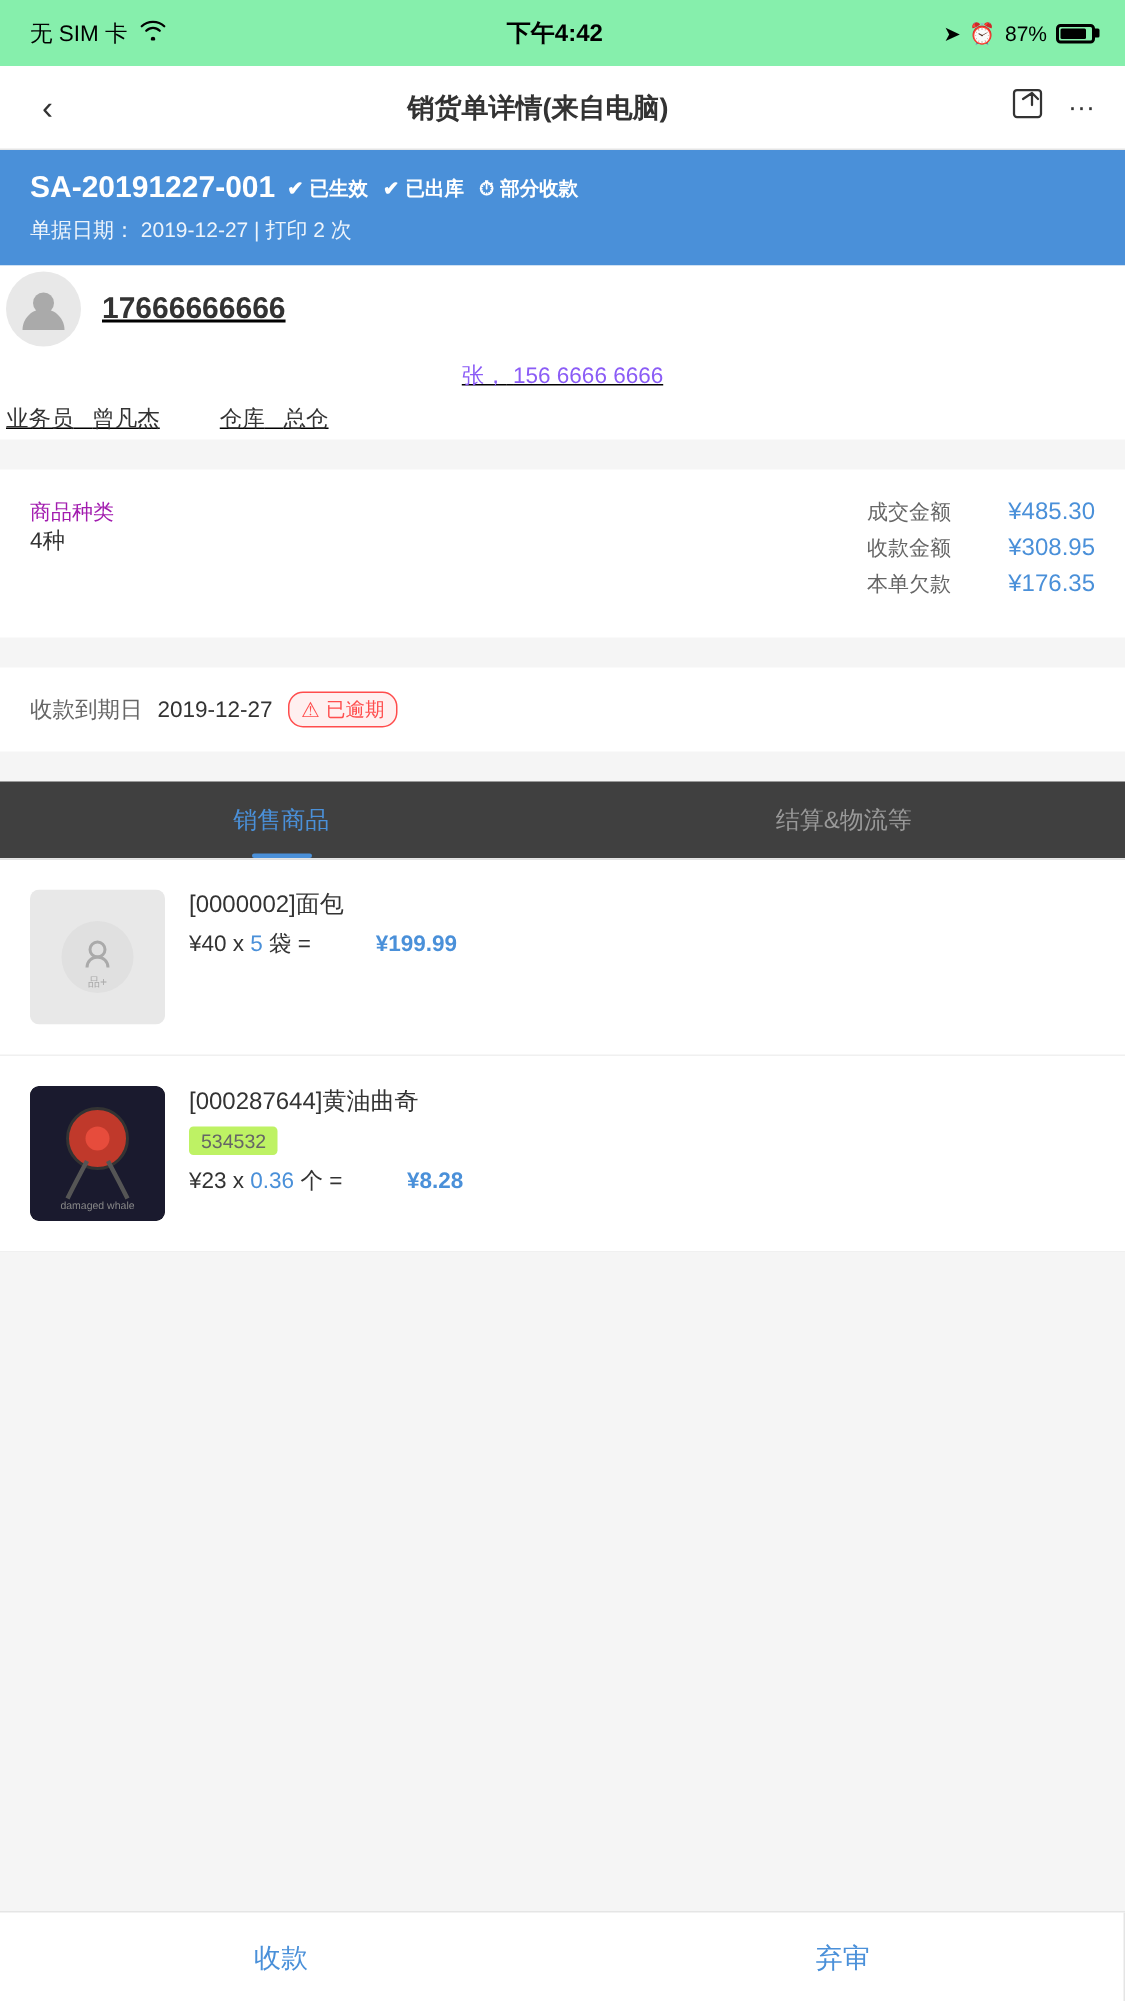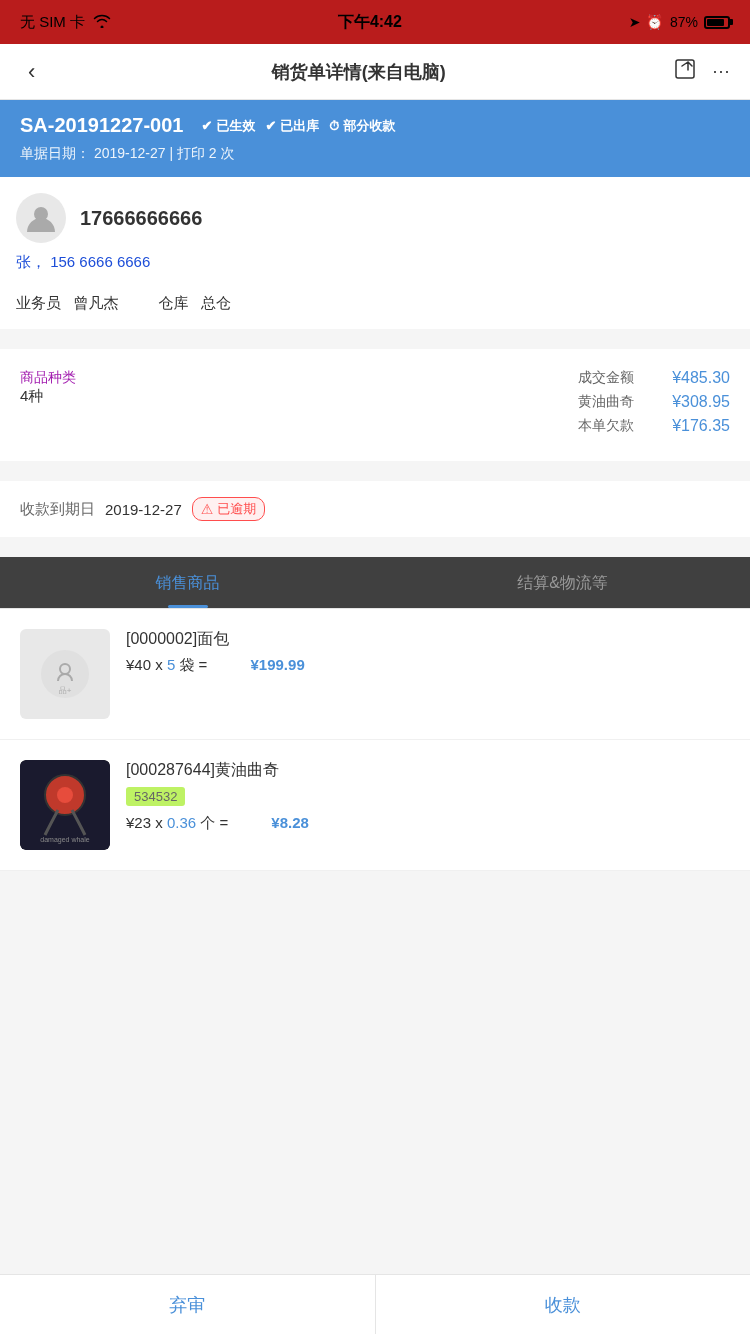--- a/index.html
+++ b/index.html
@@ -7,21 +7,21 @@
     body {
       font-family: -apple-system, 'PingFang SC', 'Helvetica Neue', Arial, sans-serif;
       background: #f5f5f5;
       width: 750px;
       min-height: 1334px;
       overflow-x: hidden;
     }
 
     
     .status-bar {
-      background: #b91c1c;
+      background: #86efac;
       height: 44px;
       display: flex;
       align-items: center;
       justify-content: space-between;
       padding: 0 20px;
       font-size: 15px;
       font-weight: 500;
     }
     .status-left { display: flex; align-items: center; gap: 8px; }
     .status-center { font-weight: 600; font-size: 16px; }
@@ -71,58 +71,59 @@
       background: #4A90D9;
       padding: 14px 20px;
     }
     .order-id {
       font-size: 20px;
       font-weight: 700;
       color: #fff;
       margin-bottom: 8px;
       display: flex;
       align-items: center;
-      gap: 18px;
+      gap: 8px;
     }
     .status-tags { display: flex; gap: 10px; align-items: center; }
     .status-tag {
       display: flex;
       align-items: center;
       gap: 4px;
       font-size: 13px;
       color: #fff;
     }
     .status-tag .check-icon { font-size: 13px; }
     .order-date {
       font-size: 14px;
       color: rgba(255,255,255,0.9);
       margin-top: 6px;
     }
 
     
     .customer-section {
       background: #fff;
-      padding: 16px;
+      padding: 4px;
       margin-bottom: 10px;
+      text-decoration: underline;
     }
     .customer-row {
       display: flex;
       align-items: center;
       gap: 14px;
       margin-bottom: 10px;
     }
     .avatar {
       width: 50px; height: 50px; border-radius: 50%;
       background: #e8e8e8;
       display: flex; align-items: center; justify-content: center;
       overflow: hidden;
     }
     .avatar svg { width: 36px; height: 36px; }
     .customer-name { font-size: 20px; font-weight: 600; color: #333; }
-    .customer-sub { font-size: 15px; color: #1d4ed8; margin-bottom: 22px; }
+    .customer-sub { font-size: 15px; color: #8b5cf6; margin-bottom: 10px; text-align: center; }
     .customer-meta { display: flex; gap: 40px; }
     .meta-item { font-size: 15px; color: #666; }
     .meta-item span { color: #333; }
 
     
     .summary-section {
       background: #fff;
       padding: 20px;
       margin-bottom: 10px;
     }
@@ -366,21 +367,21 @@
     <div class="summary-left">
       <div class="label">商品种类</div>
       <div class="value">4种</div>
     </div>
     <div class="summary-right">
       <div class="amount-row">
         <span class="amount-label">成交金额</span>
         <span class="amount-value">¥485.30</span>
       </div>
       <div class="amount-row">
-        <span class="amount-label">黄油曲奇</span>
+        <span class="amount-label">收款金额</span>
         <span class="amount-value">¥308.95</span>
       </div>
       <div class="amount-row">
         <span class="amount-label">本单欠款</span>
         <span class="amount-value">¥176.35</span>
       </div>
     </div>
   </div>
 </div>
 
@@ -456,15 +457,15 @@
         <span class="total-price">¥8.28</span>
       </div>
     </div>
   </div>
 
 </div>
 
 <div style="height:70px;"></div>
 
 <div class="bottom-actions">
+  <div class="bottom-btn btn-confirm">收款</div>
   <div class="bottom-btn btn-cancel">弃审</div>
-  <div class="bottom-btn btn-confirm">收款</div>
 </div>
 
 </body></html>

